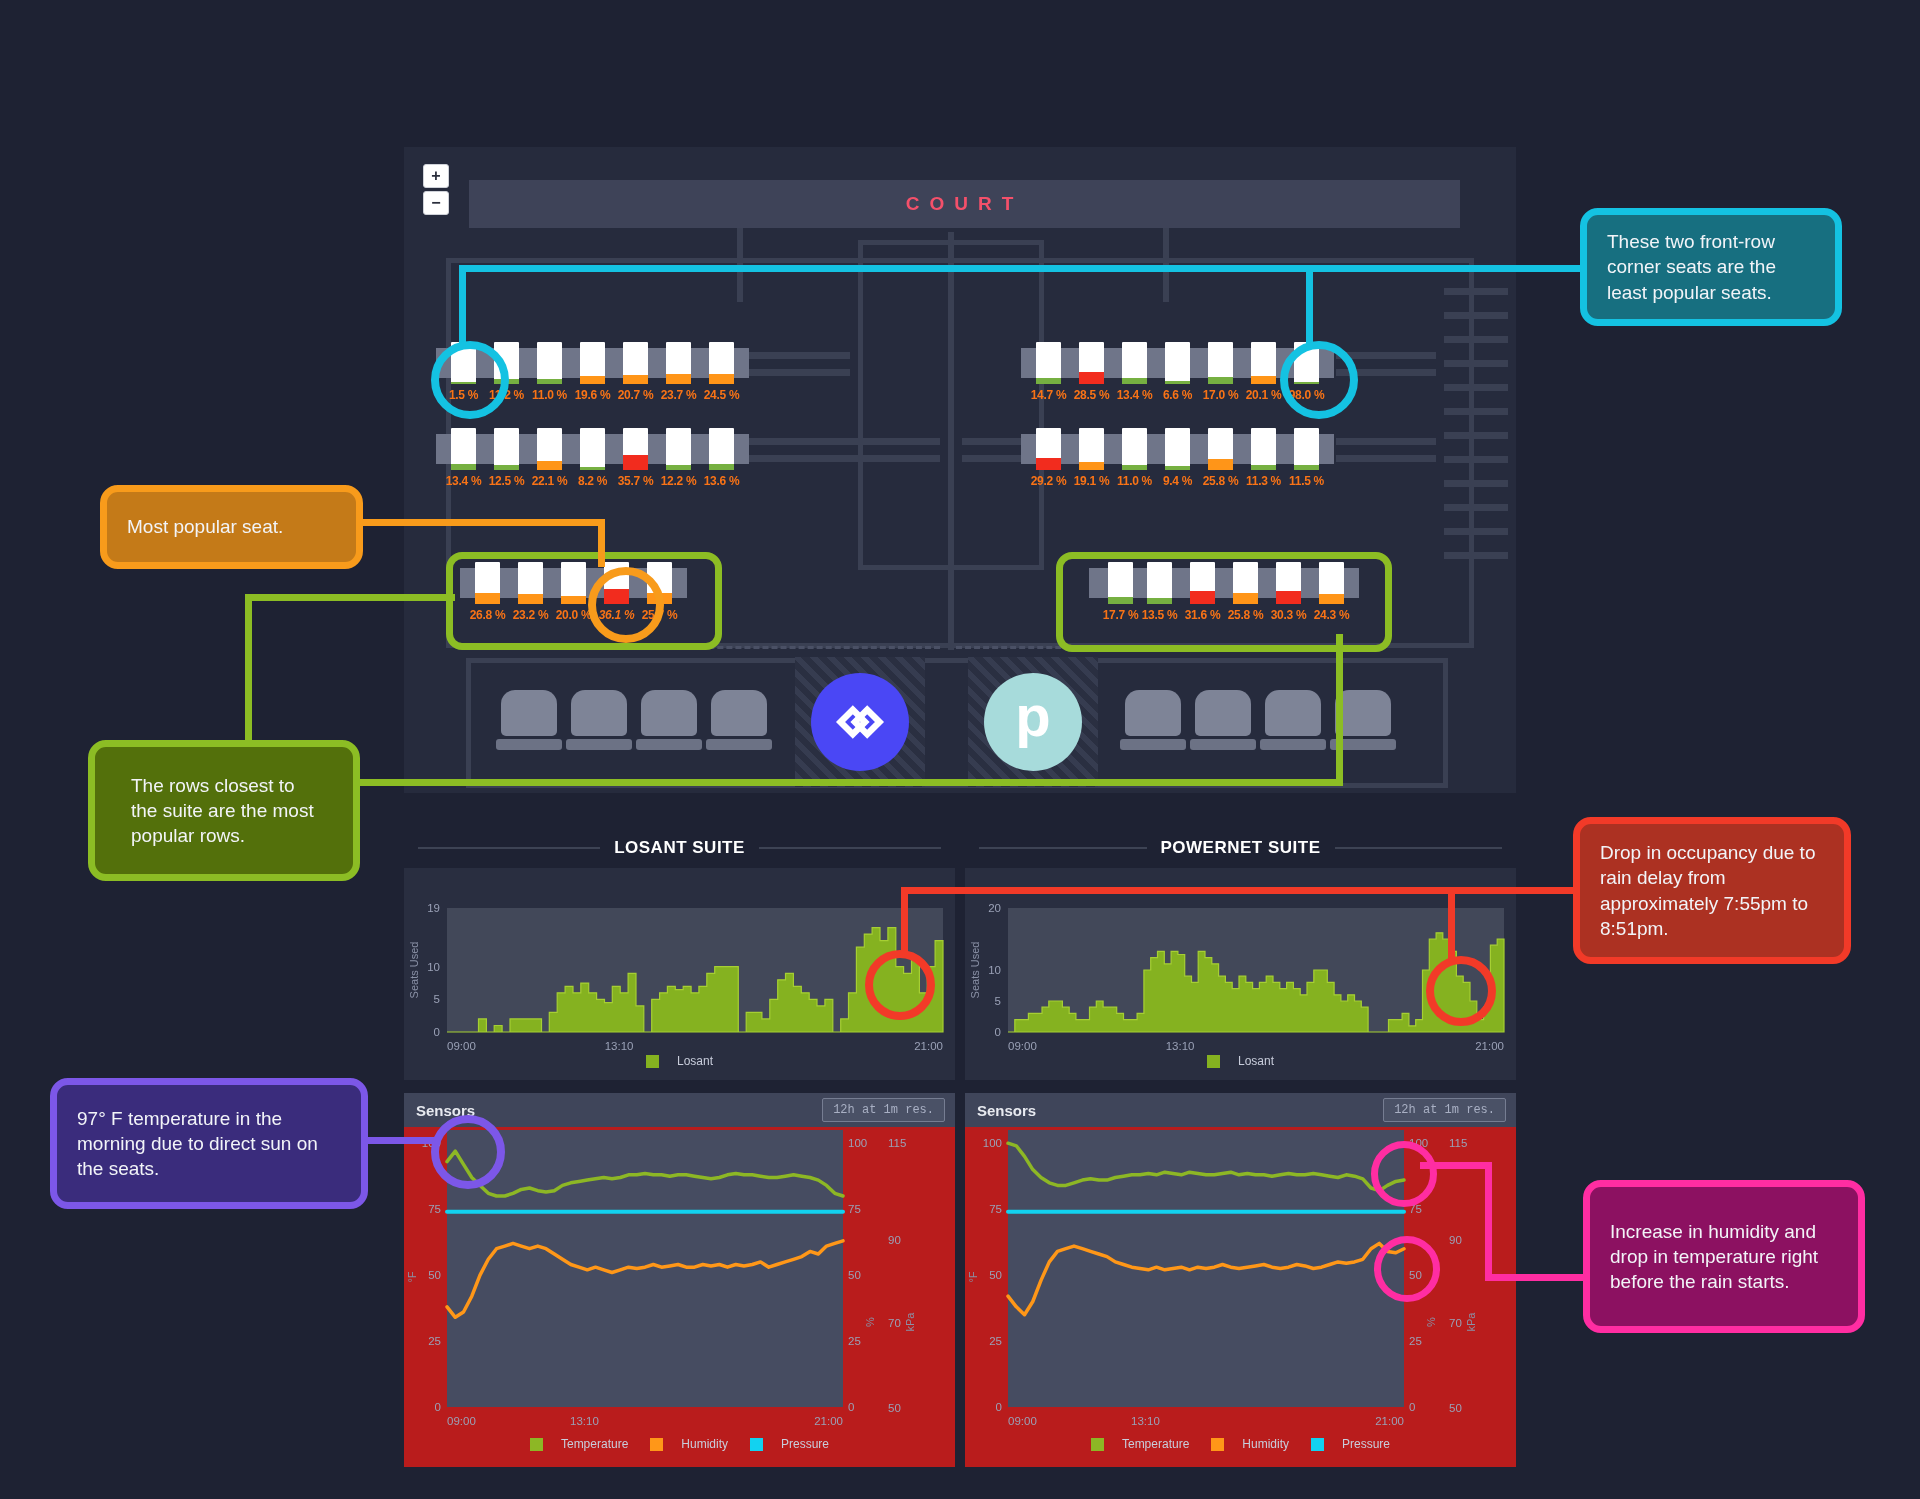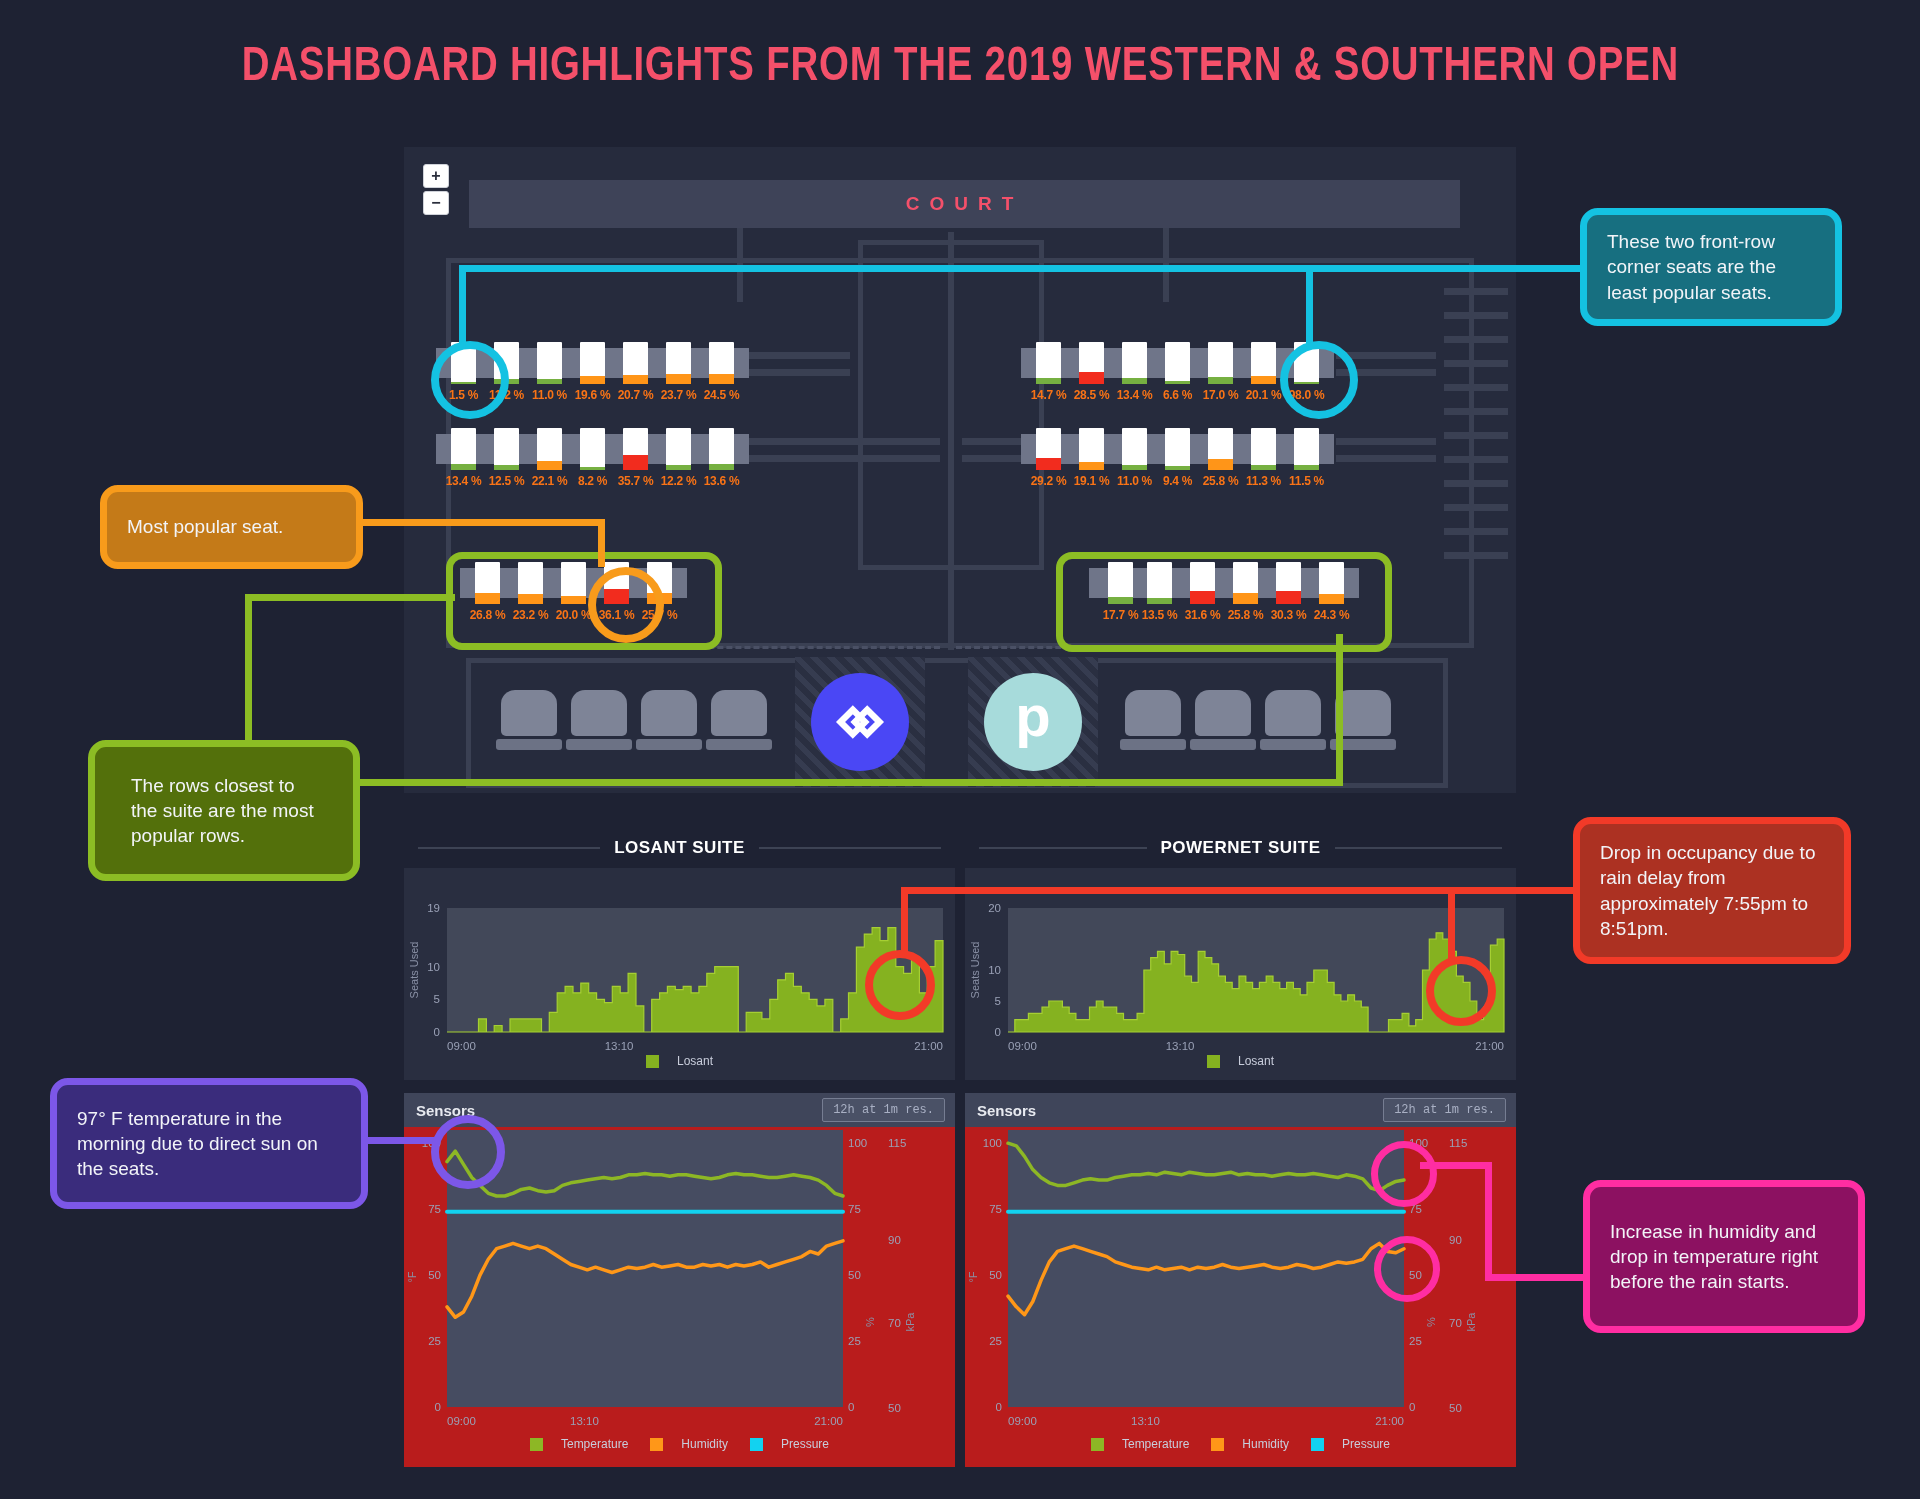--- a/index.html
+++ b/index.html
@@ -69,21 +69,20 @@
     color:#C8CDDB;font-size:12px;align-items:center;}
   .legend-row .item{display:flex;align-items:center;gap:18px;}
   .legend-row .sw{width:13px;height:13px;display:inline-block;}
   svg text{font-family:"Liberation Sans",sans-serif;}
 </style>
 </head>
 <body>
 
 <div id="stage">
 
-  <h1 id="title"><span>DASHBOARD HIGHLIGHTS FROM THE 2019 WESTERN &amp; SOUTHERN OPEN</span></h1>
 
   <div id="map-panel">
     <div class="zoomctrl">
       <button>+</button>
       <button>−</button>
     </div>
     <div id="court-bar">
         <span>COURT</span>
       </div>
 
@@ -314,21 +313,21 @@
               <div class="seat-fill" style="height: 23.2%; background: rgb(255, 149, 24);"></div>
             </div>
             <div class="seat-label">23.2 %</div>
           </div>
           <div class="seat-cell" style="left: 86px;">
             <div class="seat-box">
               <div class="seat-fill" style="height: 20%; background: rgb(255, 149, 24);"></div>
             </div>
             <div class="seat-label">20.0 %</div>
           </div>
-          <div class="seat-cell" style="left: 129px;">
+          <div class="seat-cell" style="left: 129px; font-style: italic;">
             <div class="seat-box">
               <div class="seat-fill" style="height: 36.1%; background: rgb(242, 44, 30);"></div>
             </div>
             <div class="seat-label">36.1 %</div>
           </div>
           <div class="seat-cell" style="left: 172px;">
             <div class="seat-box">
               <div class="seat-fill" style="height: 25.7%; background: rgb(255, 149, 24);"></div>
             </div>
             <div class="seat-label">25.7 %</div>

